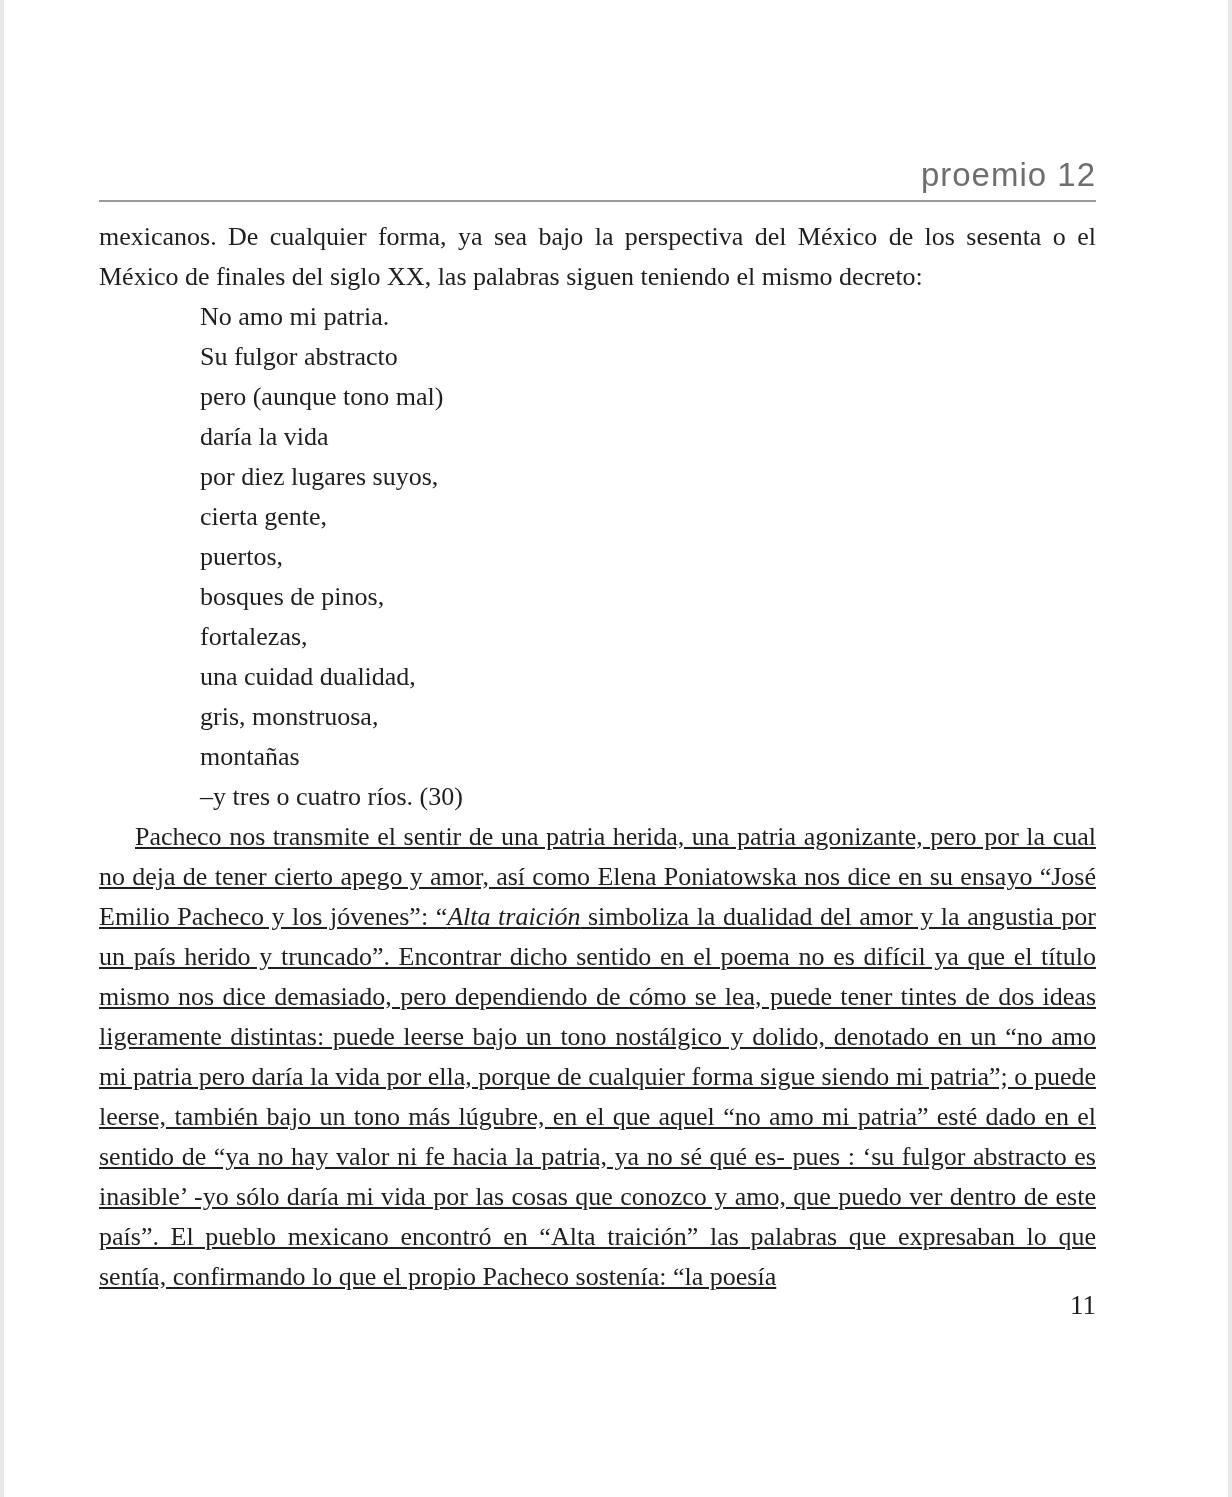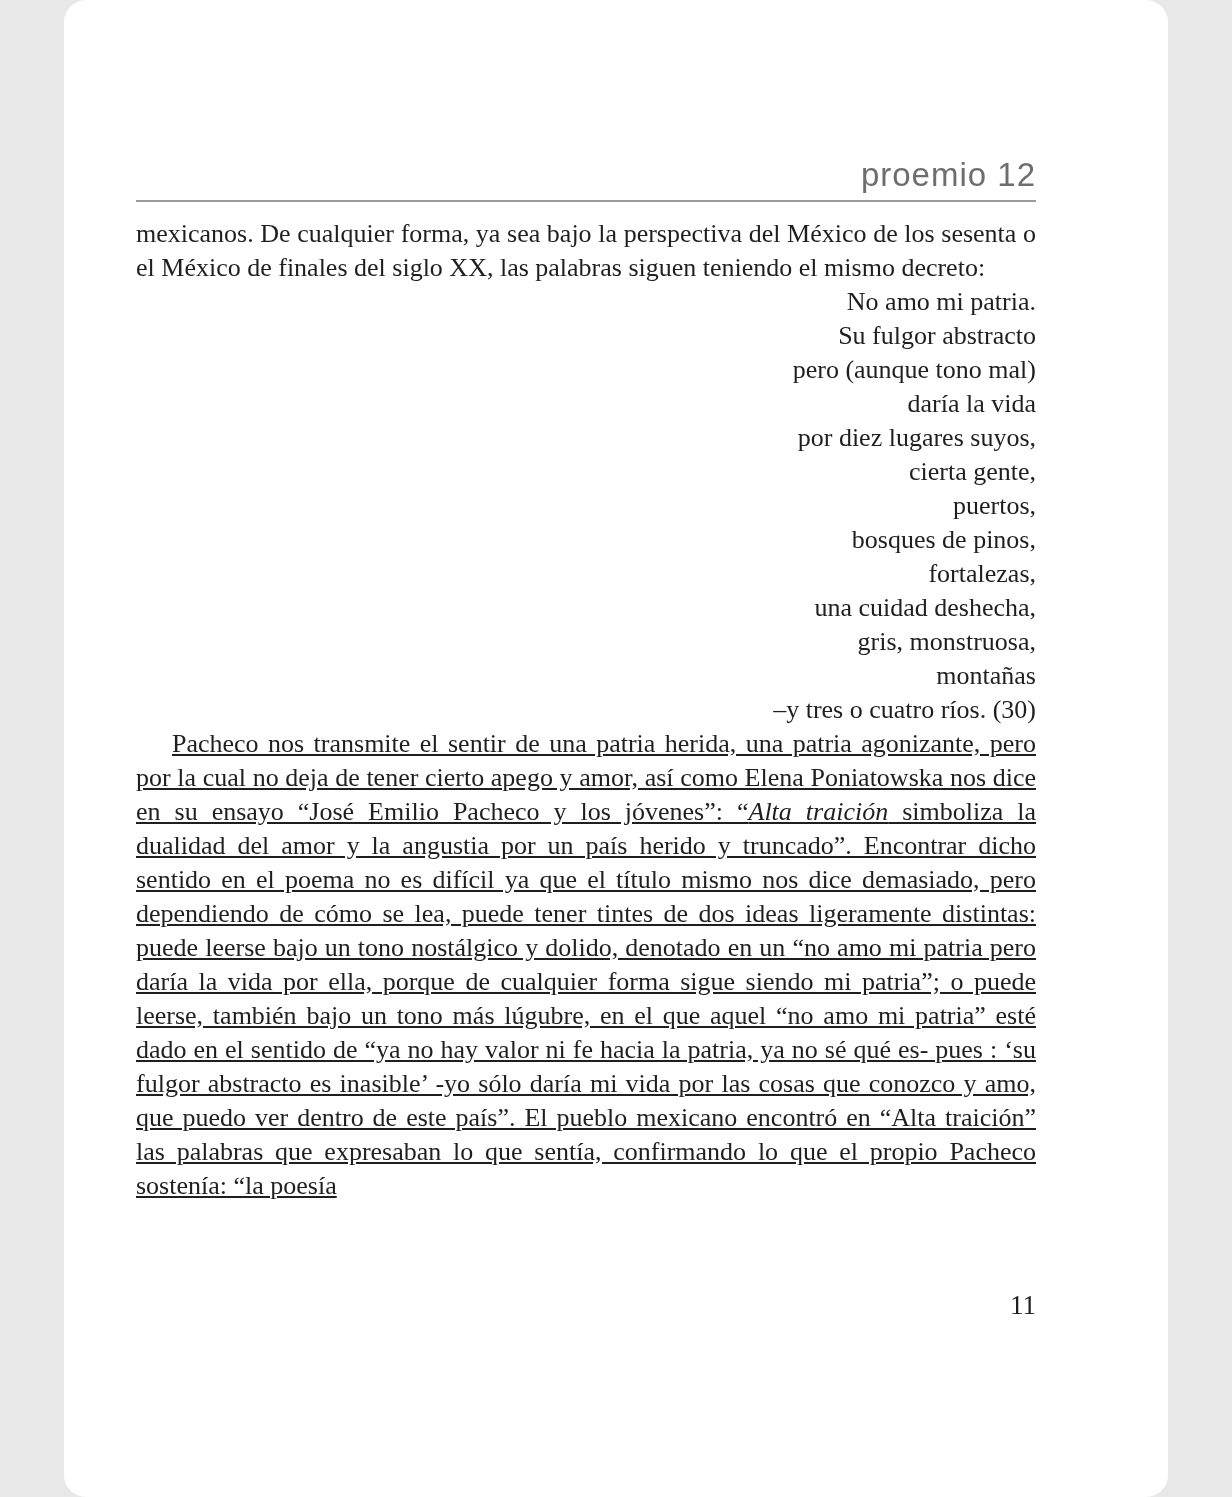--- a/index.html
+++ b/index.html
@@ -6,56 +6,54 @@
   :root {
     --text: #1f1f1f;
     --header-text: #6e6e6e;
     --rule: #9a9a9a;
     --background: #ffffff;
   }
   * { margin: 0; padding: 0; box-sizing: border-box; }
   html, body { background: #e8e8e8; }
   .page {
     position: relative;
-    width: 1104px;
+    width: 1224px;
     height: 1497px;
     margin: 0 auto;
     background: var(--background);
     color: var(--text);
     font-family: "Liberation Serif", "DejaVu Serif", serif;
-    padding-left: 72px;
+    padding-left: 95px;
     padding-right: 132px;
     overflow: hidden;
-    border-radius: 22px;
   }
   .running-header {
     margin-top: 158px;
     padding-bottom: 7px;
     border-bottom: 2px solid var(--rule);
   }
   .running-header .header-title {
     font-family: "Liberation Sans", "DejaVu Sans", sans-serif;
     font-weight: 400;
     font-size: 33px;
     line-height: 1.05;
     letter-spacing: 1px;
     color: var(--header-text);
     text-align: right;
   }
   .content {
     margin-top: 15px;
     font-size: 26px;
-    line-height: 34px;
+    line-height: 40px;
   }
   .intro-paragraph {
     text-align: justify;
   }
   .poem-block {
-    margin-left: 80px;
-    text-align: right;
+    margin-left: 101px;
   }
   .poem-line {
     white-space: pre;
   }
   .body-paragraph {
     text-align: justify;
     text-indent: 36px;
     text-decoration: underline;
   }
   .seg-italic {
@@ -85,21 +83,21 @@
     <div class="poem-block">
       <div class="poem-line">No amo mi patria.</div>
       <div class="poem-line">Su fulgor abstracto</div>
       <div class="poem-line">pero (aunque tono mal)</div>
       <div class="poem-line">daría la vida</div>
       <div class="poem-line">por diez lugares suyos,</div>
       <div class="poem-line">cierta gente,</div>
       <div class="poem-line">puertos,</div>
       <div class="poem-line">bosques de pinos,</div>
       <div class="poem-line">fortalezas,</div>
-      <div class="poem-line">una cuidad deshecha,</div>
+      <div class="poem-line">una cuidad dualidad,</div>
       <div class="poem-line">gris, monstruosa,</div>
       <div class="poem-line">montañas</div>
       <div class="poem-line">–y tres o cuatro ríos. (30)</div>
     </div>
 
     <p class="body-paragraph"><span>Pacheco nos transmite el sentir de una patria herida, una patria agonizante, pero por la cual no deja de tener cierto apego y amor, así como Elena Poniatowska nos dice en su ensayo “José Emilio Pacheco y los jóvenes”: “</span><span class="seg-italic">Alta traición</span><span> simboliza la dualidad del amor y la angustia por un país herido y truncado”. Encontrar dicho sentido en el poema no es difícil ya que el título mismo nos dice demasiado, pero dependiendo de cómo se lea, puede tener tintes de dos ideas ligeramente distintas: puede leerse bajo un tono nostálgico y dolido, denotado en un “no amo mi patria pero daría la vida por ella, porque de cualquier forma sigue siendo mi patria”; o puede leerse, también bajo un tono más lúgubre, en el que aquel “no amo mi patria” esté dado en el sentido de “ya no hay valor ni fe hacia la patria, ya no sé qué es- pues : ‘su fulgor abstracto es inasible’ -yo sólo daría mi vida por las cosas que conozco y amo, que puedo ver dentro de este país”. El pueblo mexicano encontró en “Alta traición” las palabras que expresaban lo que sentía, confirmando lo que el propio Pacheco sostenía: “la poesía</span></p>
 
   </main>
 
   <div class="page-number">11</div>

